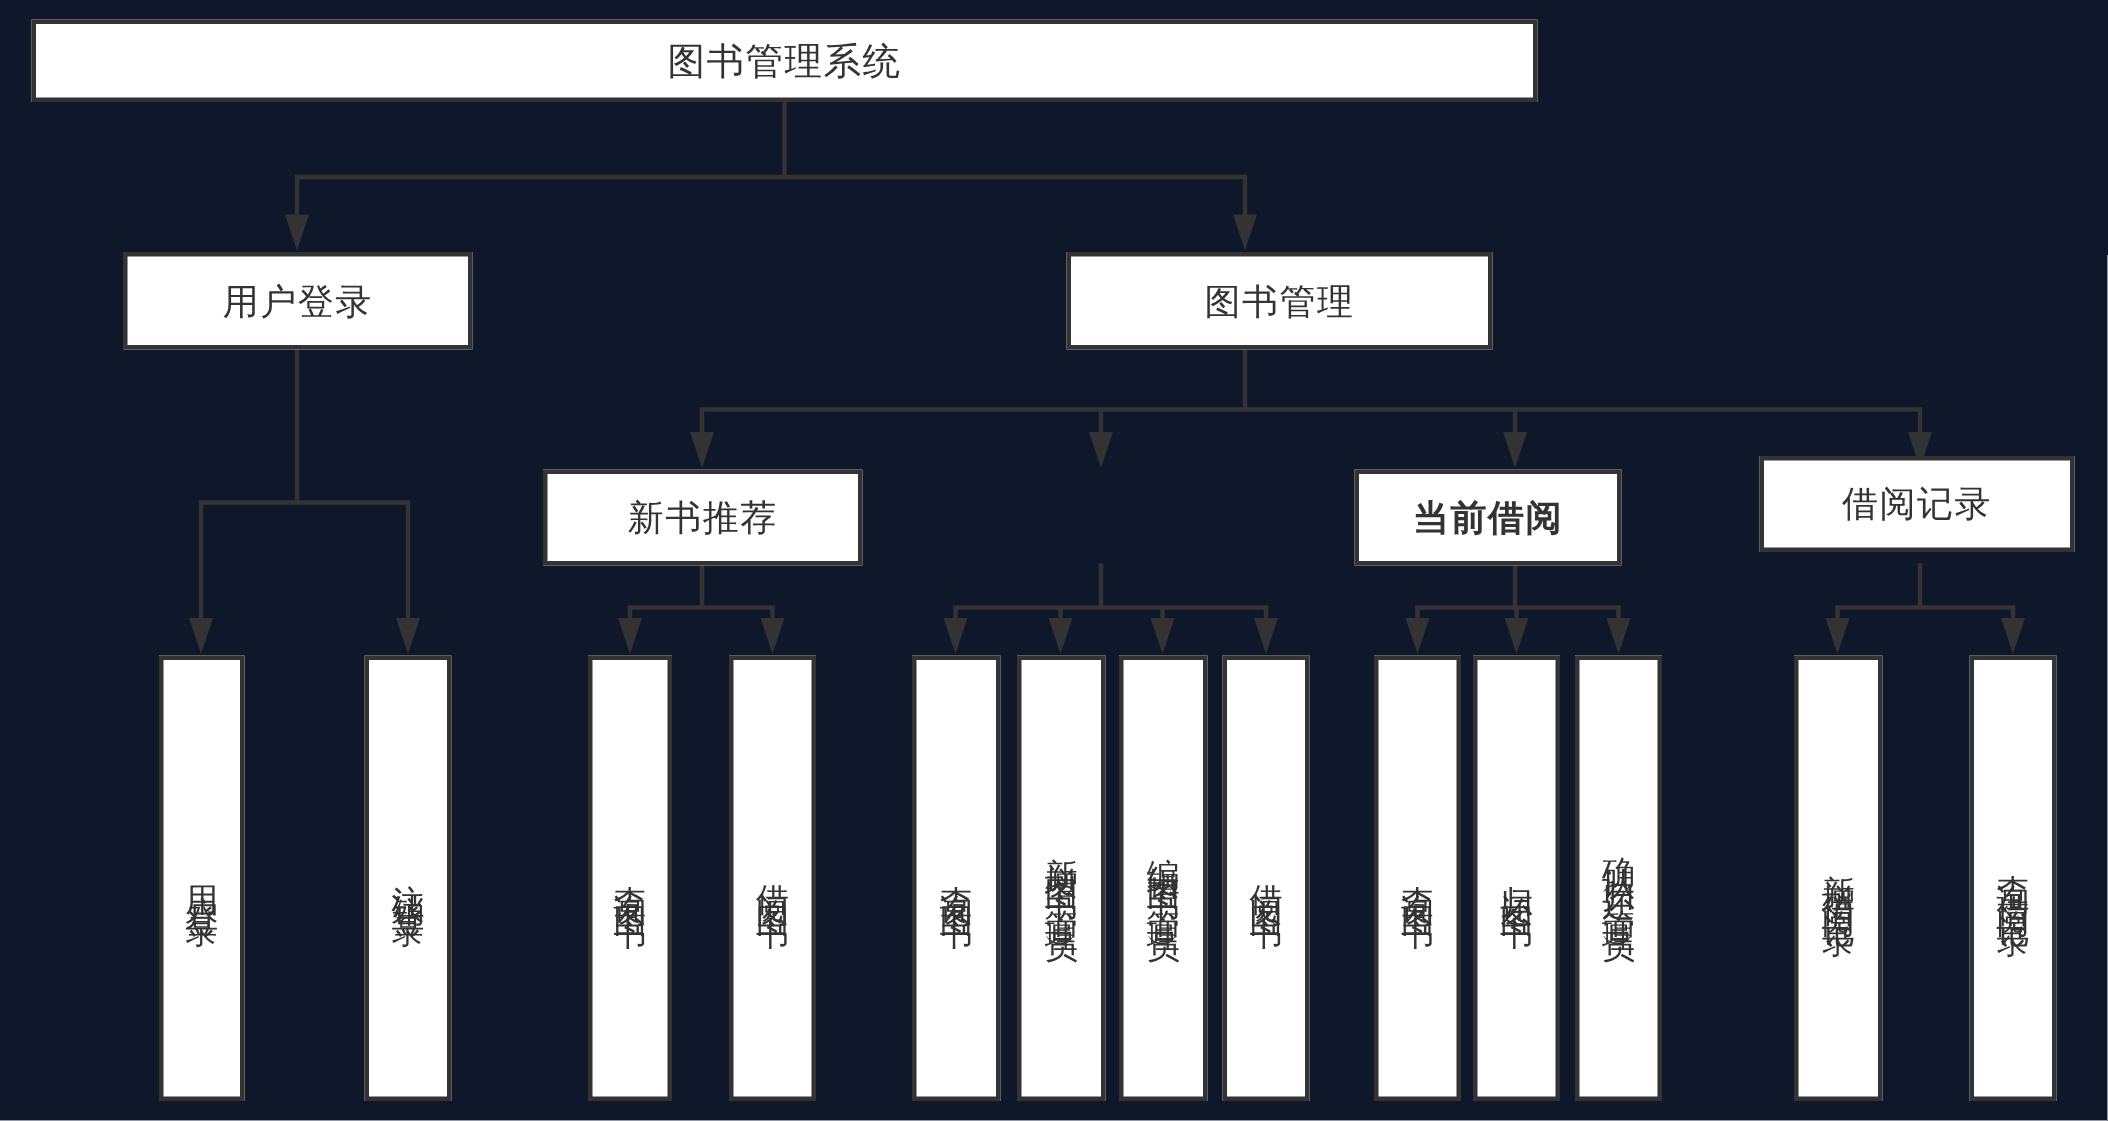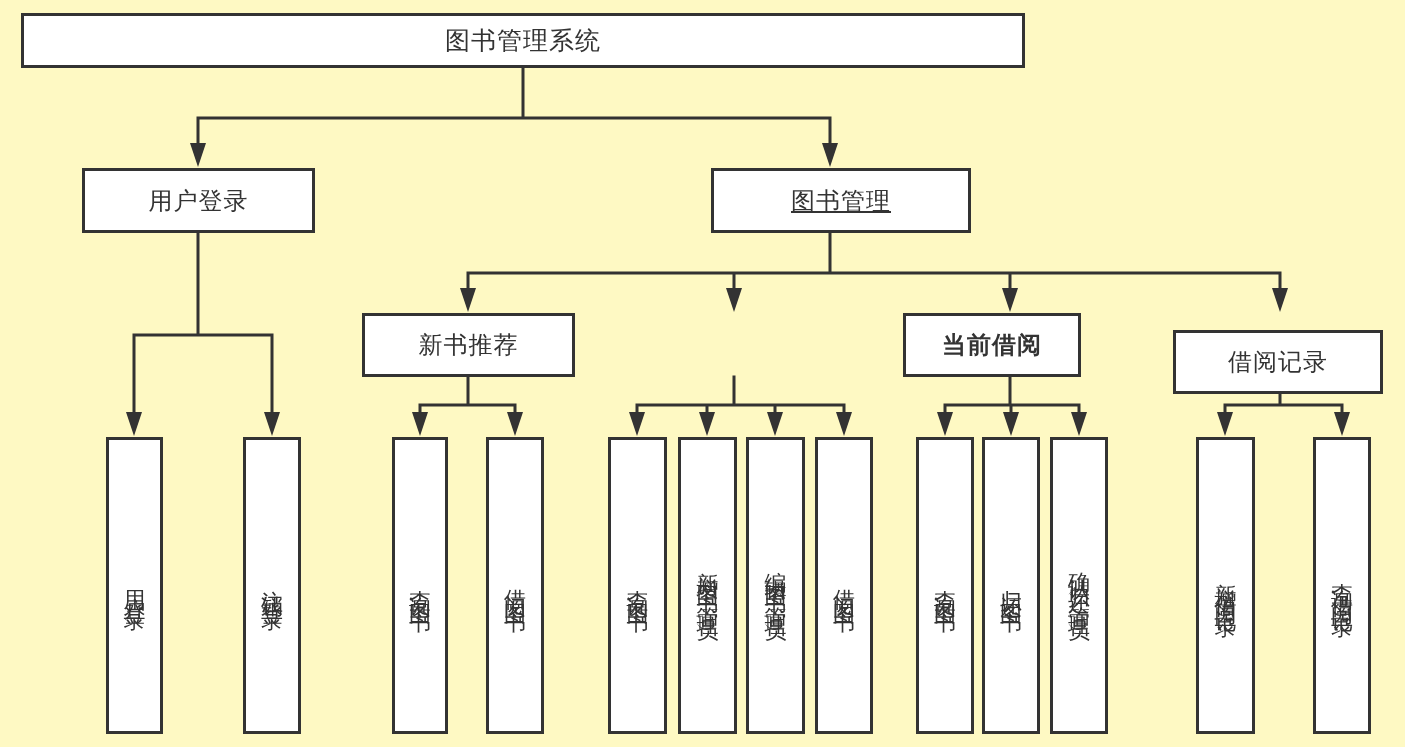--- a/index.html
+++ b/index.html
@@ -1,19 +1,19 @@
 <!DOCTYPE html>
 <html><head>
 <meta charset="utf-8">
 <style>
   html,body{margin:0;padding:0;background:#ffffff;}
   .stage{
     position:relative;
     width:1405px;height:747px;
-    background:#fef9c3;
+    background:#0f172a;
     overflow:hidden;
     font-family:"Liberation Sans","DejaVu Sans",sans-serif;
   }
   #connectors{
     position:absolute;left:0;top:0;width:1405px;height:747px;
   }
   .hbox{
     position:absolute;
     box-sizing:border-box;
     background:#ffffff;
@@ -57,31 +57,31 @@
       <path d="M190 143L206 143L198 167ZM822 143L838 143L830 167ZM126 412L142 412L134 436ZM264 412L280 412L272 436ZM460 288L476 288L468 312ZM726 288L742 288L734 312ZM1002 288L1018 288L1010 312ZM1272 288L1288 288L1280 312ZM412 412L428 412L420 436ZM507 412L523 412L515 436ZM629 412L645 412L637 436ZM699 412L715 412L707 436ZM767 412L783 412L775 436ZM836 412L852 412L844 436ZM937 412L953 412L945 436ZM1003 412L1019 412L1011 436ZM1071 412L1087 412L1079 436ZM1217 412L1233 412L1225 436ZM1334 412L1350 412L1342 436Z" fill="#333333"></path>
     </svg>
 
   <div class="hbox root" style="left:21px;top:13px;width:1004px;height:55px;">
     <span>图书管理系统</span>
   </div>
 
   <div class="hbox" style="left:82px;top:168px;width:233px;height:65px;">
     <span>用户登录</span>
   </div>
-  <div class="hbox" style="left:711px;top:168px;width:260px;height:65px;text-decoration:underline;">
+  <div class="hbox" style="left:711px;top:168px;width:284px;height:65px;">
     <span>图书管理</span>
   </div>
 
   <div class="hbox" style="left:362px;top:313px;width:213px;height:64px;">
     <span>新书推荐</span>
   </div>
   <div class="hbox" style="left:903px;top:313px;width:178px;height:64px;font-weight:bold;">
     <span>当前借阅</span>
   </div>
-  <div class="hbox" style="left:1173px;top:330px;width:210px;height:64px;">
+  <div class="hbox" style="left:1173px;top:304px;width:210px;height:64px;">
     <span>借阅记录</span>
   </div>
 
   <div class="vbox" style="left:106px;top:437px;width:57px;height:297px;">
     <span>用户登录</span>
   </div>
   <div class="vbox" style="left:243px;top:437px;width:58px;height:297px;">
     <span>注销登录</span>
   </div>
 

